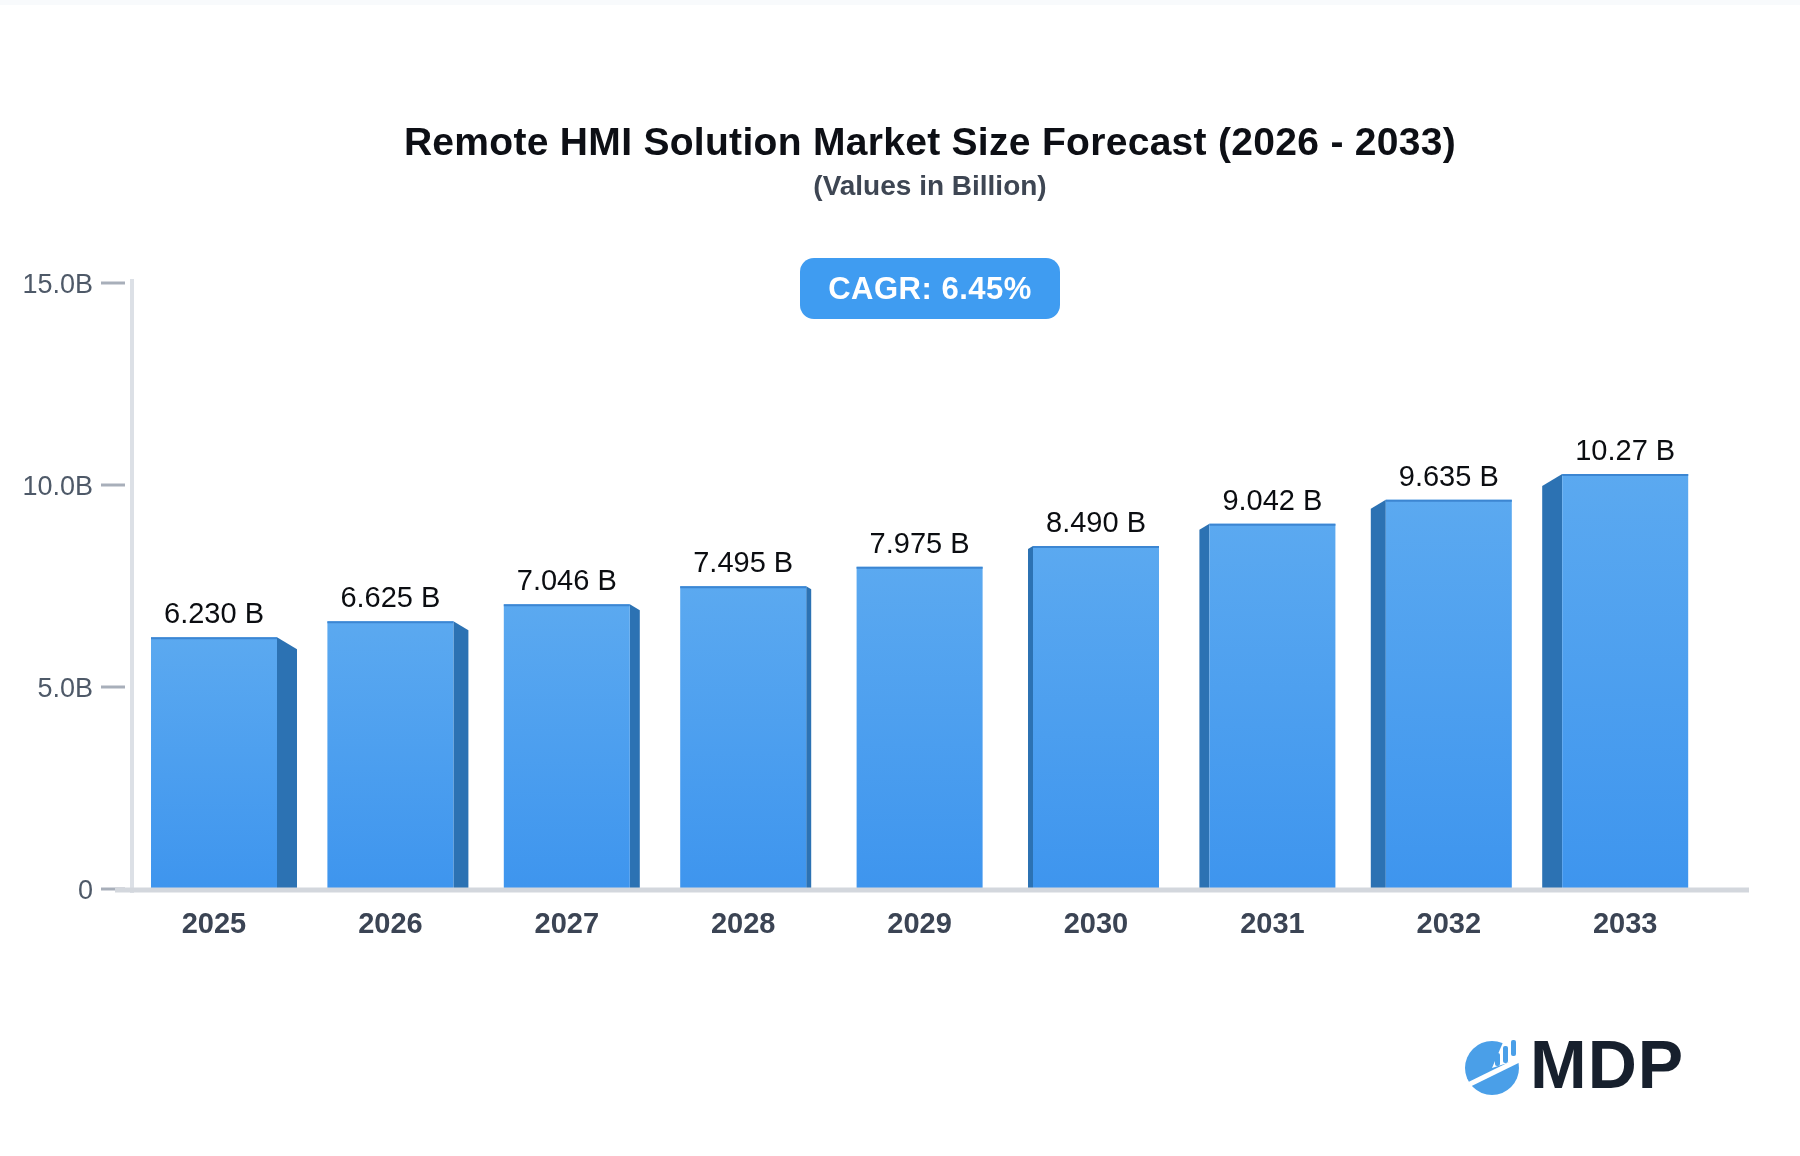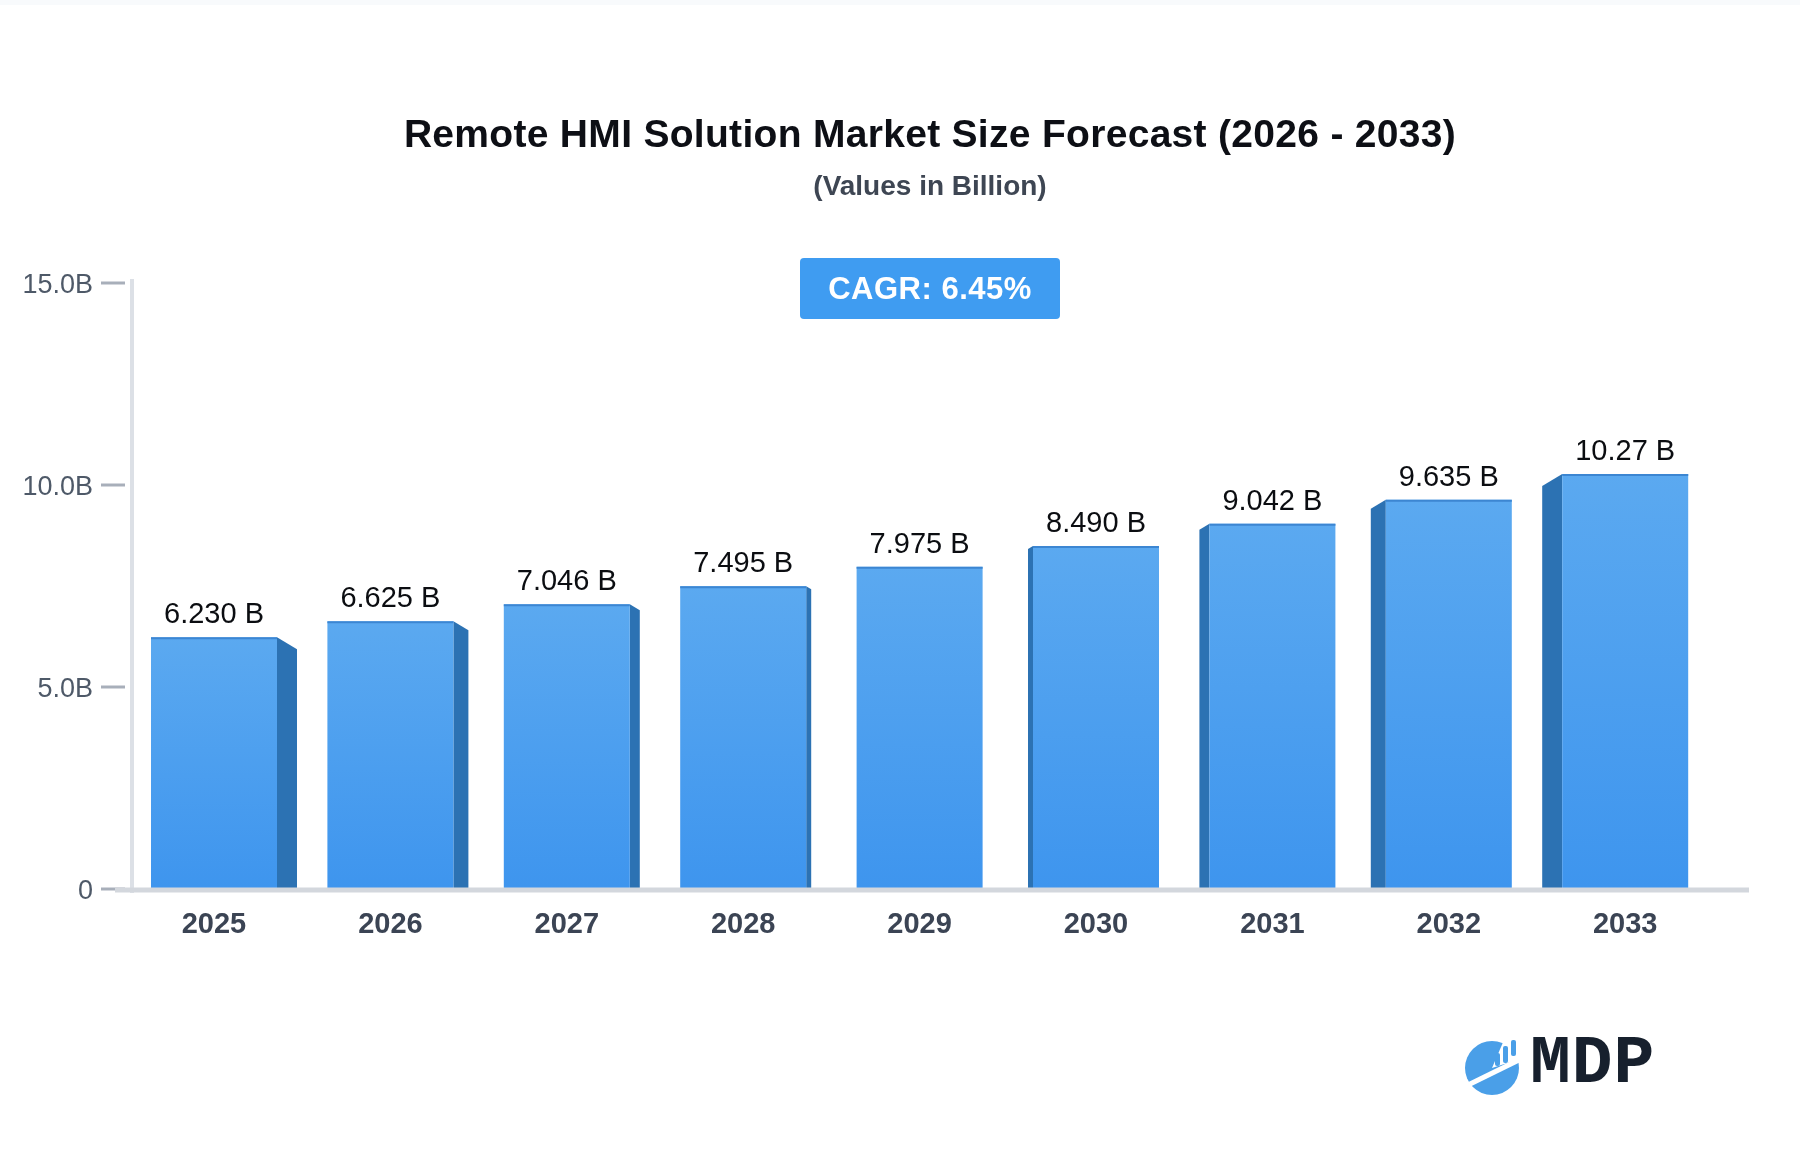--- a/index.html
+++ b/index.html
@@ -3,42 +3,42 @@
 <meta charset="utf-8">
 <style>
   html,body{margin:0;padding:0;background:#ffffff;}
   .page{
     position:relative;width:1800px;height:1156px;overflow:hidden;
     background:#ffffff;font-family:"Liberation Sans",sans-serif;
   }
   .top-strip{position:absolute;top:0;left:0;right:0;height:5px;background:#f8fafc;}
   .header{position:absolute;top:0;left:60px;right:0;text-align:center;}
   .title{
-    margin:0;position:absolute;top:112px;left:0;right:0;
+    margin:8px;position:absolute;top:112px;left:0;right:0;
     font-size:39px;font-weight:700;color:#0d0f15;letter-spacing:0.3px;
   }
   .subtitle{
     position:absolute;top:170px;left:0;right:0;
     font-size:28px;font-weight:700;color:#3e4653;text-align:center;
   }
   .badge-row{position:absolute;top:258px;left:0;right:0;display:flex;justify-content:center;}
   .badge{
     display:inline-block;background:#3F9CF1;color:#ffffff;
     font-size:31px;font-weight:700;line-height:1;
-    padding:15px 28px;border-radius:4px;letter-spacing:0.5px;
+    padding:15px 28px;border-radius:14px;letter-spacing:0.5px;
   }
   .chart{position:absolute;top:0;left:0;width:1800px;height:1156px;}
   .chart text{font-family:"Liberation Sans",sans-serif;}
   .logo{
     position:absolute;left:1462px;top:1030px;
     display:flex;align-items:center;gap:4px;
   }
   .logo-icon{width:64px;height:64px;display:block;}
   .logo-text{
-    font-family:Liberation Mono, monospace;font-weight:700;
+    font-family:Liberation Sans, sans-serif;font-weight:700;
     font-size:68px;line-height:1;color:#17202d;letter-spacing:1px;
   }
 </style>
 </head>
 <body>
 
 <div class="page">
   <div class="top-strip"></div>
 
   <div class="header">

